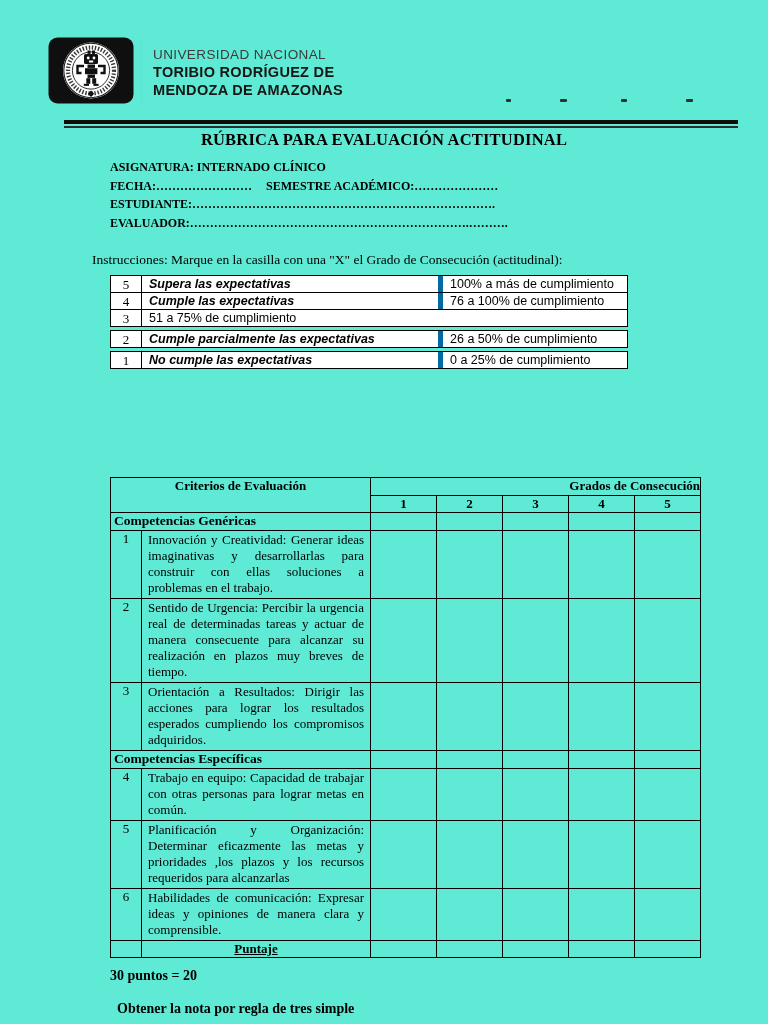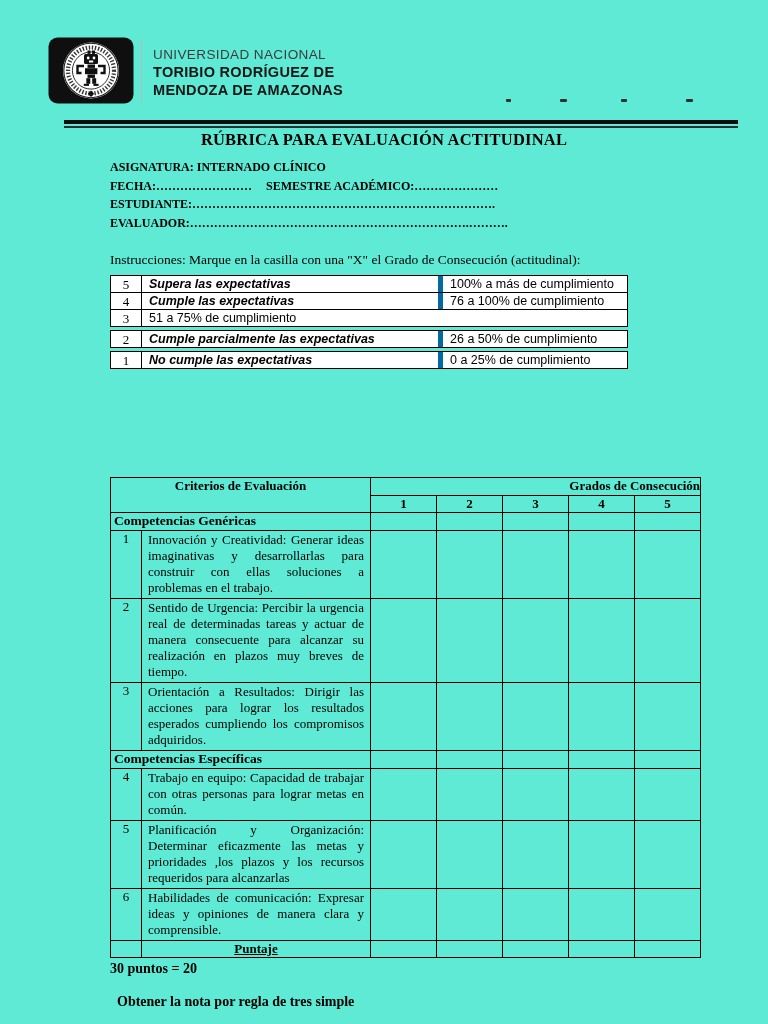--- a/index.html
+++ b/index.html
@@ -31,21 +31,21 @@
   
   .rule { position: absolute; left: 64px; top: 120px; width: 674px; }
   .rule-thick { height: 4px; background: #0d0d0d; }
   .rule-thin  { height: 1.5px; background: #2e2e2e; margin-top: 2px; }
   .title { position: absolute; left: 0; top: 130px; width: 768px; text-align: center;
            font-weight: bold; font-size: 16.5px; letter-spacing: 0.2px; }
   
   .fields { position: absolute; left: 110px; top: 158px; font-weight: bold; font-size: 12px; line-height: 18.5px; }
   .fields .gap { display: inline-block; width: 14px; }
   
-  .instructions { position: absolute; left: 110px; top: 252px; font-size: 13.5px; }
+  .instructions { position: absolute; left: 92px; top: 252px; font-size: 13.5px; }
   
   .scale-table { position: absolute; left: 110px; top: 275px; width: 518px;
                  font-family: "Liberation Sans", sans-serif; font-size: 12.5px; }
   .srow { display: flex; border: 1px solid #000; background: #fff; height: 18px; align-items: center; }
   .srow + .srow { margin-top: -1px; }
   .srow.gap2 { margin-top: 3px; }
   .snum   { width: 31px; text-align: center; font-family: "Liberation Serif", serif; font-size: 13px;
             border-right: 1px solid #000; align-self: stretch; line-height: 17px; }
   .slabel { flex: 1; font-style: italic; padding: 0 7px; border-right: 5px solid #0369a1;
             align-self: stretch; line-height: 17px; font-weight: bold; }
@@ -59,21 +59,21 @@
   .col-g    { width: 66px; }
   td.crit-h   { text-align: center; vertical-align: middle; font-weight: bold; font-size: 13.5px; }
   td.grades-h { text-align: right; font-weight: bold; font-size: 13.5px; height: 18px; vertical-align: middle; }
   td.gcol     { text-align: center; font-weight: bold; font-size: 13.5px; height: 17px; vertical-align: middle; }
   tr.section td.sec { font-weight: bold; font-size: 13.5px; padding: 0 3px 1px 3px; height: 17px; }
   td.rnum  { text-align: center; vertical-align: middle; font-size: 13px; }
   td.rtext { text-align: justify; padding: 1px 6px 2px 6px; margin-top: 16px; }
   tr.puntaje td { height: 17px; }
   td.ptxt { text-align: center; font-weight: bold; font-size: 13.5px; vertical-align: middle; text-decoration: underline; }
   
-  .note1 { margin-top: 3px; font-weight: bold; font-size: 14px; }
+  .note1 { margin-top: 10px; font-weight: bold; font-size: 14px; }
   .note2 { margin-top: 17px; margin-left: 7px; font-weight: bold; font-size: 14px; }
 </style>
 </head>
 <body>
 
 <div class="page">
 
   <div class="logo">
     <svg width="86" height="67" viewBox="0 0 86 67">
       <rect x="0.5" y="0.5" width="85" height="66" rx="9" fill="#0f0f0f"></rect>

